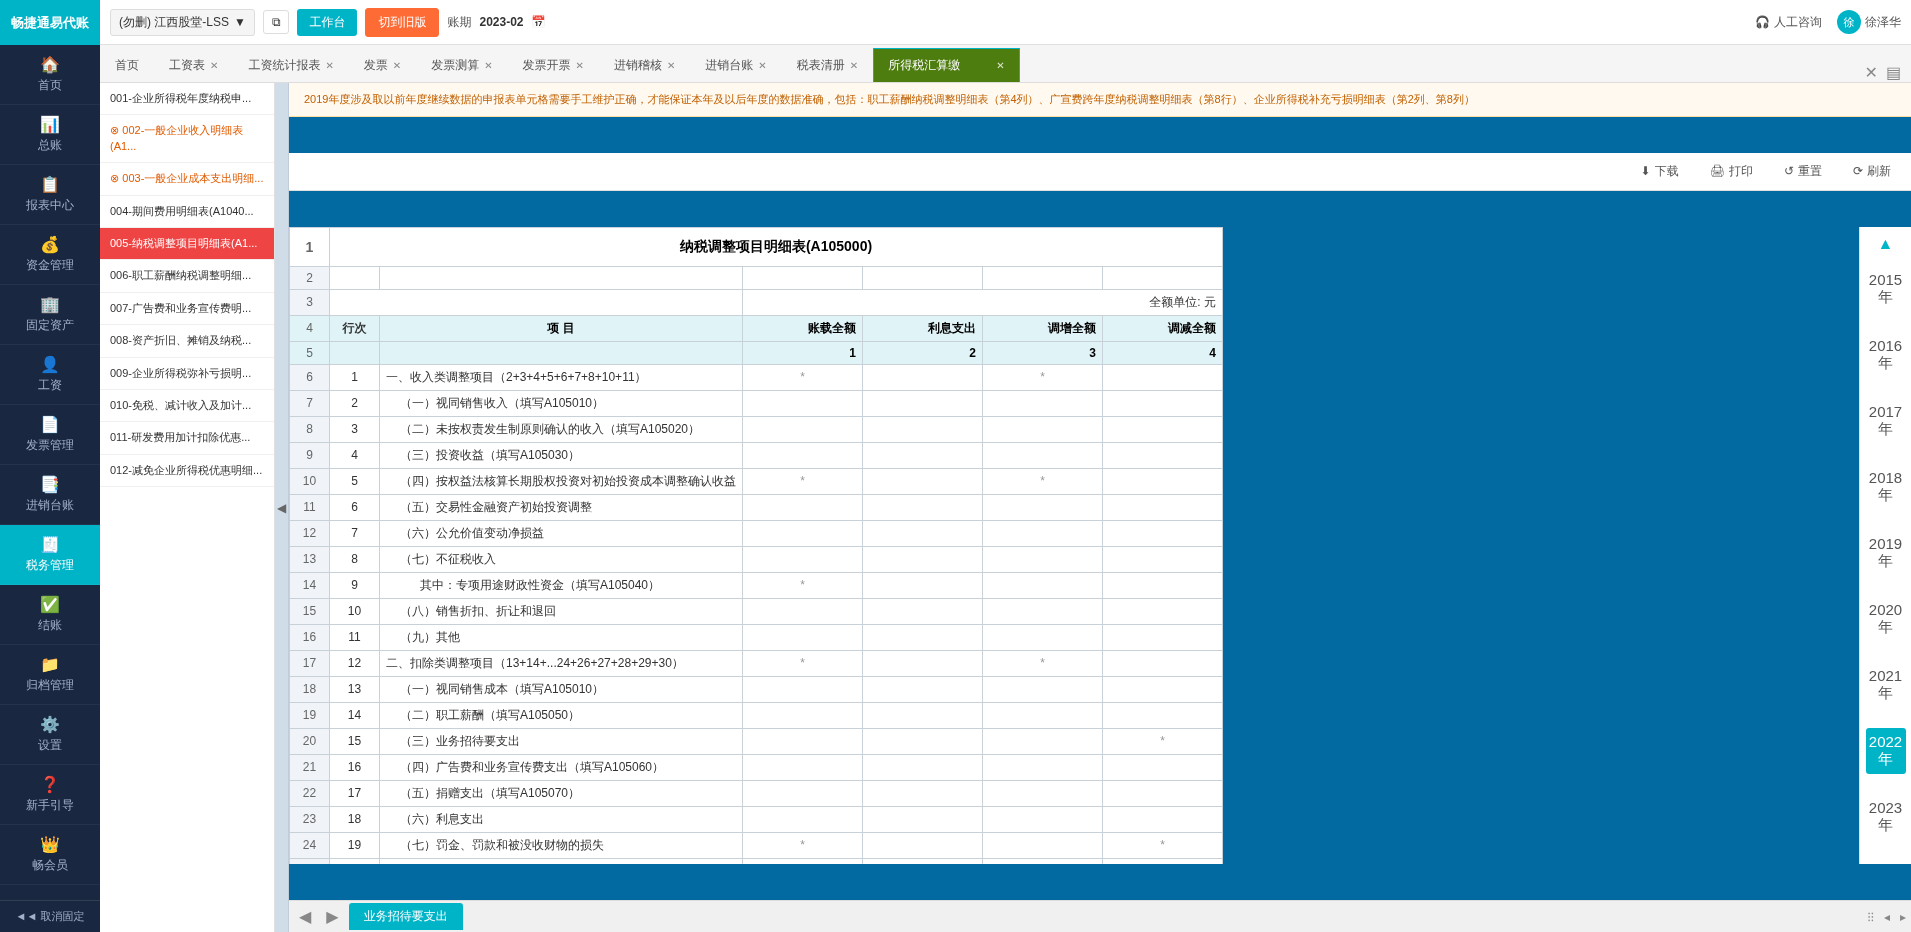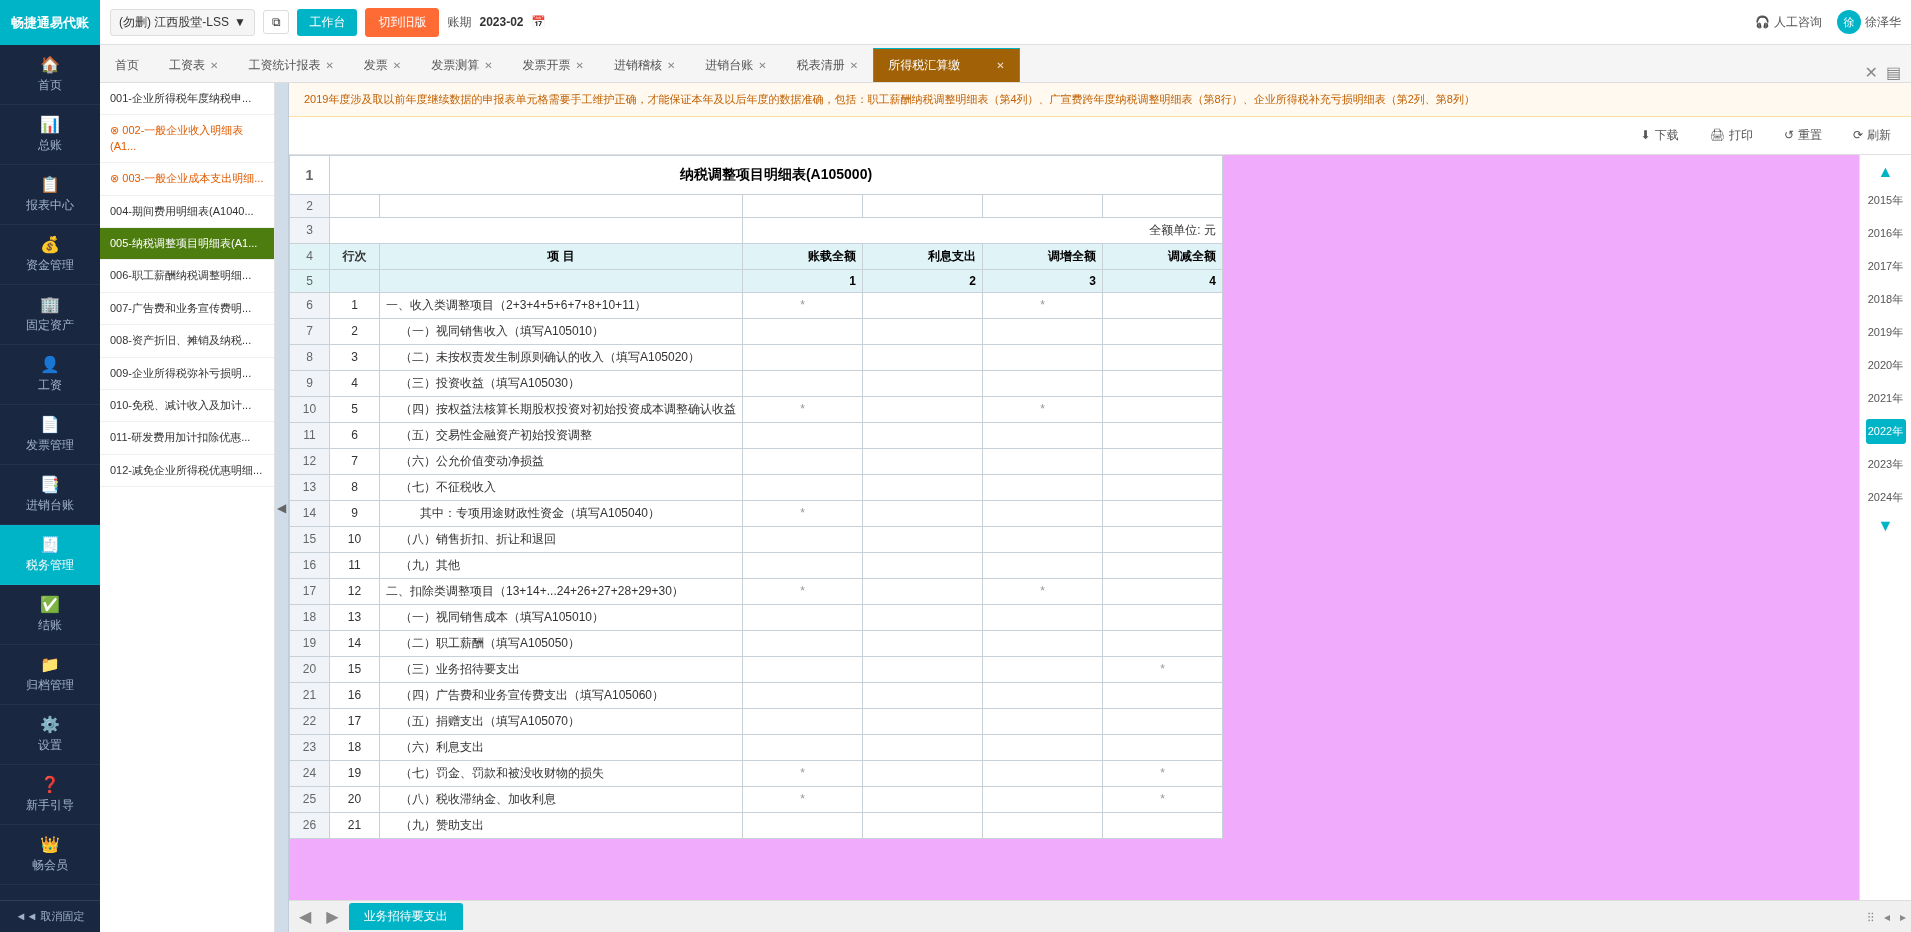--- a/index.html
+++ b/index.html
@@ -128,21 +128,21 @@
       cursor: pointer;
       border: 1px solid transparent;
       border-bottom: none;
       background: #f5f5f5;
       white-space: nowrap;
       display: flex;
       align-items: center;
       gap: 5px;
     }
     .tab.active {
-      background: #a16207;
+      background: #4d7c0f;
       color: white;
       border-color: #00b4c8;
       gap: 36px;
     }
     .tab-close { font-size: 10px; color: #888; cursor: pointer; }
     .tab.active .tab-close { color: rgba(255,255,255,0.8); }
     .tabbar-end {
       margin-left: auto;
       display: flex;
       align-items: center;
@@ -169,30 +169,31 @@
       flex-shrink: 0;
     }
     .left-panel-item {
       padding: 8px 10px;
       font-size: 11px;
       color: #333;
       cursor: pointer;
       border-bottom: 1px solid #f0f0f0;
       line-height: 1.4;
     }
-    .left-panel-item.active { background: #4d7c0f; color: white; }
+    .left-panel-item.active { background: #ef4444; color: white; }
     .left-panel-item.error { color: #e05a00; }
 
     
     .right-area {
       flex: 1;
       display: flex;
       flex-direction: column;
       overflow: hidden;
-      background: #f0abfc;
+      background: #0369a1;
+      gap: 36px;
     }
 
     
     .warning-bar {
       background: #fff9f0;
       border-bottom: 1px solid #ffe0a0;
       padding: 8px 15px;
       font-size: 11px;
       color: #c06000;
       line-height: 1.5;
@@ -239,25 +240,25 @@
       align-items: center;
       padding: 5px 0;
       flex-shrink: 0;
       overflow-y: auto;
       order: 2;
     }
     .year-btn {
       width: 40px;
       padding: 5px 2px;
       text-align: center;
-      font-size: 11px;
+      font-size: 15px;
       cursor: pointer;
       color: #555;
       border-radius: 3px;
-      margin: 4px 0;
+      margin: 10px 0;
     }
     .year-btn.active { background: #00b4c8; color: white; }
     .year-nav { font-size: 16px; color: #00b4c8; cursor: pointer; padding: 3px; }
 
     
     .sheet-scroll-area {
       flex: 1;
       overflow: auto;
       order: 1;
     }

